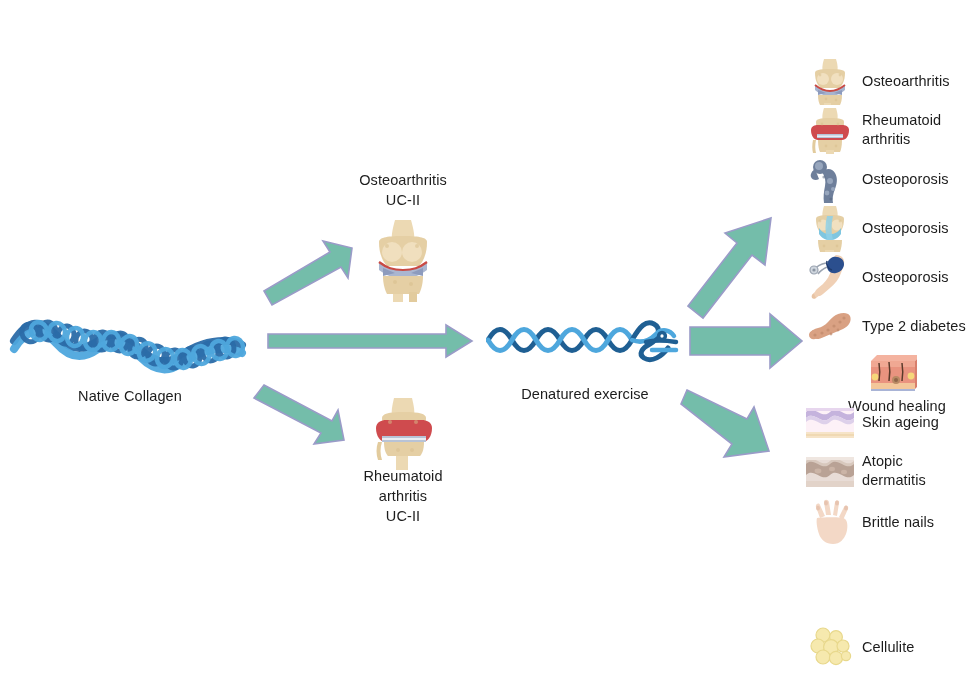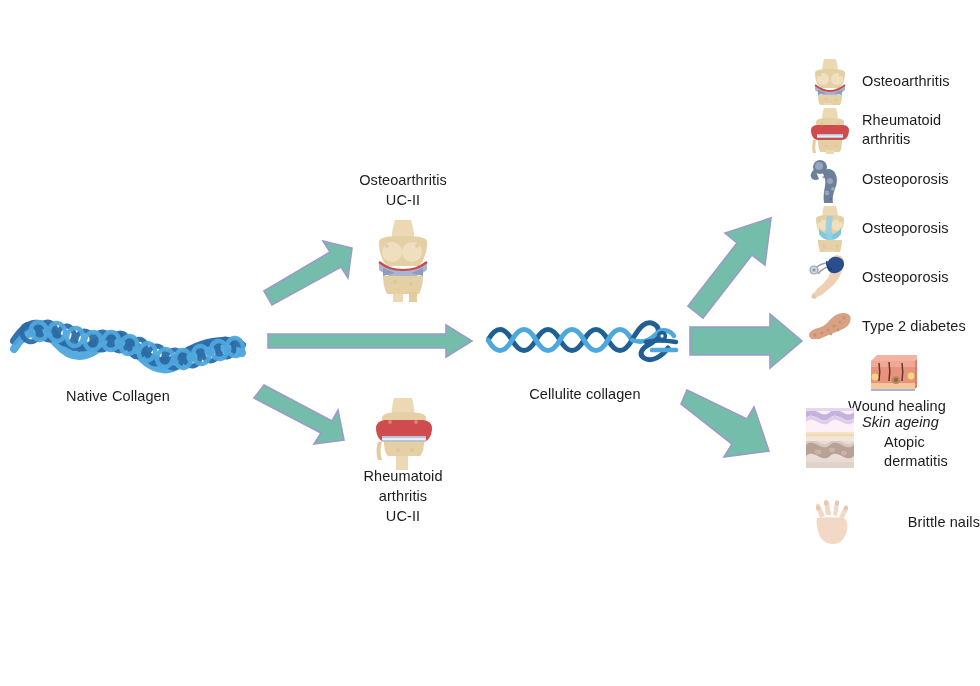--- a/index.html
+++ b/index.html
@@ -131,38 +131,38 @@
           <ellipse cx="139" cy="47" rx="8" ry="9" transform="rotate(26 139 47)"></ellipse>
           <ellipse cx="157" cy="53" rx="8" ry="9" transform="rotate(16 157 53)"></ellipse>
           <ellipse cx="175" cy="54" rx="8" ry="9" transform="rotate(-4 175 54)"></ellipse>
           <ellipse cx="193" cy="50" rx="8" ry="9" transform="rotate(-16 193 50)"></ellipse>
           <ellipse cx="211" cy="45" rx="8" ry="9" transform="rotate(-12 211 45)"></ellipse>
           <ellipse cx="227" cy="42" rx="8" ry="9" transform="rotate(-6 227 42)"></ellipse>
         </g>
       </g>
     </svg>
 
-    <div class="label" style="left:28px; top:386px; width:180px;">Native Collagen</div>
+    <div class="label" style="left:40px; top:386px; width:180px;">Native Collagen</div>
 
     <svg class="node" style="left:486px; top:310px;" width="200" height="60">
       <g fill="none" stroke-linecap="round">
 
         <path d="M2,30 C10,16 18,16 26,30 C34,44 42,44 50,30 C58,16 66,16 74,30 C82,44 90,44 98,30 C106,16 114,16 122,30 C130,44 138,44 146,30" stroke="#1f5f93" stroke-width="5"></path>
         <path d="M2,30 C10,44 18,44 26,30 C34,16 42,16 50,30 C58,44 66,44 74,30 C82,16 90,16 98,30 C106,44 114,44 122,30 C130,16 138,16 146,30" stroke="#4ea7dd" stroke-width="5"></path>
 
         <path d="M146,30 C154,16 160,10 168,14 C176,18 172,30 164,34 C156,38 152,44 158,48 C166,53 176,46 182,38" stroke="#1f5f93" stroke-width="5"></path>
 
         <path d="M146,30 C156,34 164,30 170,24 C176,18 184,20 188,26" stroke="#4ea7dd" stroke-width="4.5"></path>
         <path d="M160,32 C168,30 178,30 190,32" stroke="#1f5f93" stroke-width="4.5"></path>
         <path d="M166,40 C174,40 182,40 190,40" stroke="#4ea7dd" stroke-width="4.5"></path>
         <circle cx="176" cy="26" r="3.4" fill="none" stroke="#1f5f93" stroke-width="3.5"></circle>
       </g>
     </svg>
 
-    <div class="label" style="left:485px; top:384px; width:200px;">Cellulite collagen</div>
+    <div class="label" style="left:485px; top:384px; width:200px;">Denatured exercise</div>
 
     <div class="label" style="left:318px; top:170px; width:170px;">Osteoarthritis
 UC-II</div>
 
     <svg class="joint-img" style="left:365px; top:218px;" width="76" height="84">
       <g>
 
         <path d="M30,2 h16 c3,10 4,18 3,24 h-22 c-1,-6 0,-14 3,-24 z" fill="#ecd9b3"></path>
         <path d="M14,24 c0,-4 6,-6 24,-6 c18,0 24,2 24,6 c0,12 -4,20 -8,24 h-32 c-4,-4 -8,-12 -8,-24 z" fill="#e5cfa4"></path>
         <circle cx="27" cy="34" r="10" fill="#f0dfbe"></circle>
@@ -381,54 +381,54 @@
               <circle cx="42" cy="27" r="3.4"></circle>
           </g>
           <circle cx="27" cy="31" r="4" fill="#b98a64"></circle>
           <circle cx="27" cy="31" r="2" fill="#8f6548"></circle>
           <path d="M2,40 h44 v2 h-44 z" fill="#a9b4d6"></path>
         </svg>
       </span>
       <span class="outcome-text">Wound healing</span>
     </div>
 
-    <div class="outcome-row" style="top:398px;font-style:italic;">
+    <div class="outcome-row" style="top:398px;">
       <span class="outcome-icon">
         <svg width="48" height="48" viewBox="0 0 48 48">
           <path d="M0,10 h48 v30 h-48 z" fill="#fdf1f7"></path>
           <path d="M0,14 c8,-8 16,8 24,0 c8,-8 16,8 24,0 l0,6 c-8,8 -16,-8 -24,0 c-8,8 -16,-8 -24,0 z" fill="#c5b3dd"></path>
           <path d="M0,20 c8,-8 16,8 24,0 c8,-8 16,8 24,0 l0,4 c-8,8 -16,-8 -24,0 c-8,8 -16,-8 -24,0 z" fill="#ddd0ea"></path>
           <path d="M0,10 h48 v3 h-48 z" fill="#e7d6ee"></path>
           <path d="M0,34 h48 v6 h-48 z" fill="#f6e4c8"></path>
           <path d="M0,36 h48 v2 h-48 z" fill="#efd6ae" opacity=".8"></path>
         </svg>
       </span>
       <span class="outcome-text">Skin ageing</span>
     </div>
 
-    <div class="outcome-row" style="top:428px;gap:22px;">
+    <div class="outcome-row" style="top:447px;">
       <span class="outcome-icon">
         <svg width="48" height="48" viewBox="0 0 48 48">
           <path d="M0,10 h48 v30 h-48 z" fill="#e8dcd6"></path>
           <path d="M0,16 c8,-8 16,8 24,0 c8,-8 16,8 24,0 l0,12 c-8,8 -16,-8 -24,0 c-8,8 -16,-8 -24,0 z" fill="#b9a295"></path>
           <path d="M0,14 c8,-8 16,8 24,0 c8,-8 16,8 24,0 l0,3 c-8,8 -16,-8 -24,0 c-8,8 -16,-8 -24,0 z" fill="#d8c8bd"></path>
           <path d="M0,10 h48 v3 h-48 z" fill="#efe6e0"></path>
           <path d="M0,34 h48 v6 h-48 z" fill="#e2d3c9"></path>
           <g fill="#cdb6a8" opacity=".9">
             <ellipse cx="12" cy="24" rx="3.4" ry="2.4"></ellipse>
             <ellipse cx="26" cy="22" rx="3" ry="2.2"></ellipse>
             <ellipse cx="38" cy="25" rx="3" ry="2.2"></ellipse>
           </g>
         </svg>
       </span>
       <span class="outcome-text">Atopic
 dermatitis</span>
     </div>
 
-    <div class="outcome-row" style="top:498px;justify-content:space-between;">
+    <div class="outcome-row" style="top:498px;">
       <span class="outcome-icon">
         <svg width="48" height="48" viewBox="0 0 48 48">
           <g fill="#f3d8c6">
             <path d="M14,20 l-4,-11 c-1,-3 3,-5 4,-2 l5,11 z"></path>
             <path d="M20,17 l-2,-13 c0,-3 4,-3 5,0 l2,13 z"></path>
             <path d="M27,17 l2,-13 c1,-3 5,-2 4,1 l-2,13 z"></path>
             <path d="M33,19 l5,-10 c2,-3 5,-1 4,2 l-5,11 z"></path>
             <path d="M11,20 c0,0 24,-2 28,1 c3,2 3,10 1,15 c-2,5 -6,10 -13,10 c-7,0 -12,-4 -14,-10 c-2,-6 -3,-13 -2,-16 z"></path>
           </g>
           <g fill="#e5c0ab" opacity=".8">
@@ -436,15 +436,32 @@
             <ellipse cx="20" cy="5" rx="2" ry="2.6"></ellipse>
             <ellipse cx="31" cy="5" rx="2" ry="2.6"></ellipse>
             <ellipse cx="40" cy="10" rx="2" ry="2.6"></ellipse>
           </g>
         </svg>
       </span>
       <span class="outcome-text">Brittle nails</span>
     </div>
 
 
+    <div class="outcome-row" style="top:623px;">
+      <span class="outcome-icon">
+        <svg width="48" height="48" viewBox="0 0 48 48">
+          <g fill="#f6e9ae" stroke="#e8d88c" stroke-width="1.2">
+            <circle cx="17" cy="12" r="7"></circle>
+            <circle cx="30" cy="14" r="6.4"></circle>
+            <circle cx="12" cy="23" r="7"></circle>
+            <circle cx="25" cy="24" r="7.4"></circle>
+            <circle cx="37" cy="23" r="6"></circle>
+            <circle cx="17" cy="34" r="7"></circle>
+            <circle cx="30" cy="35" r="6.6"></circle>
+            <circle cx="40" cy="33" r="4.6"></circle>
+          </g>
+        </svg>
+      </span>
+      <span class="outcome-text">Cellulite</span>
+    </div>
 
   </div>
 </div>
 
 </body></html>

